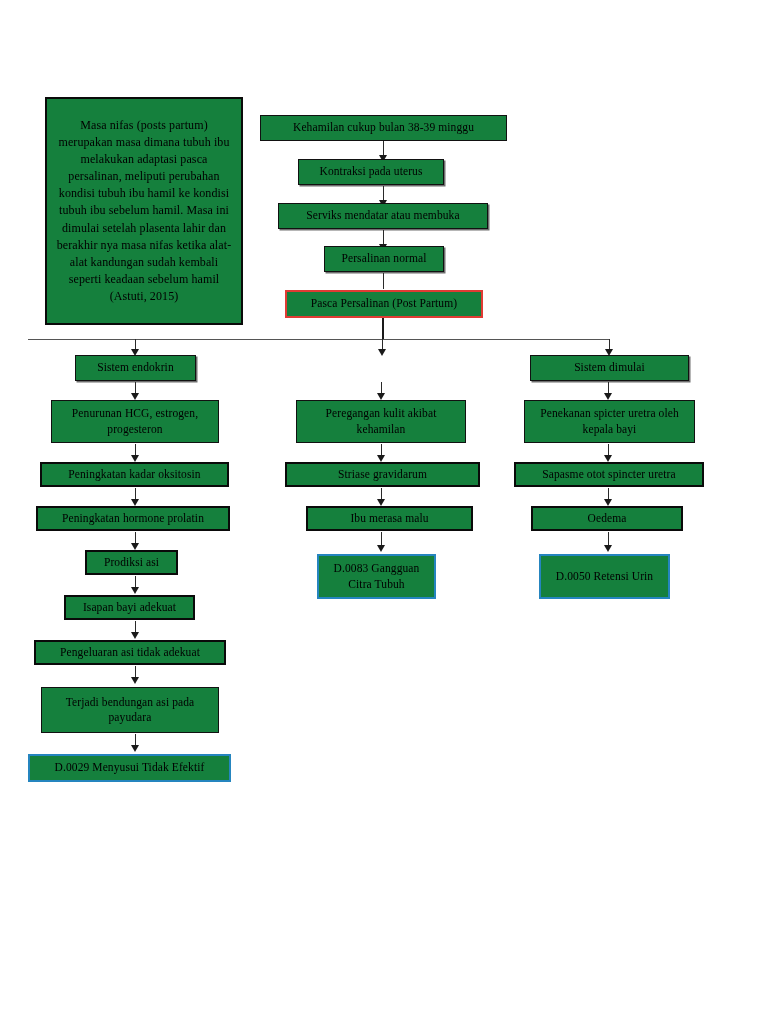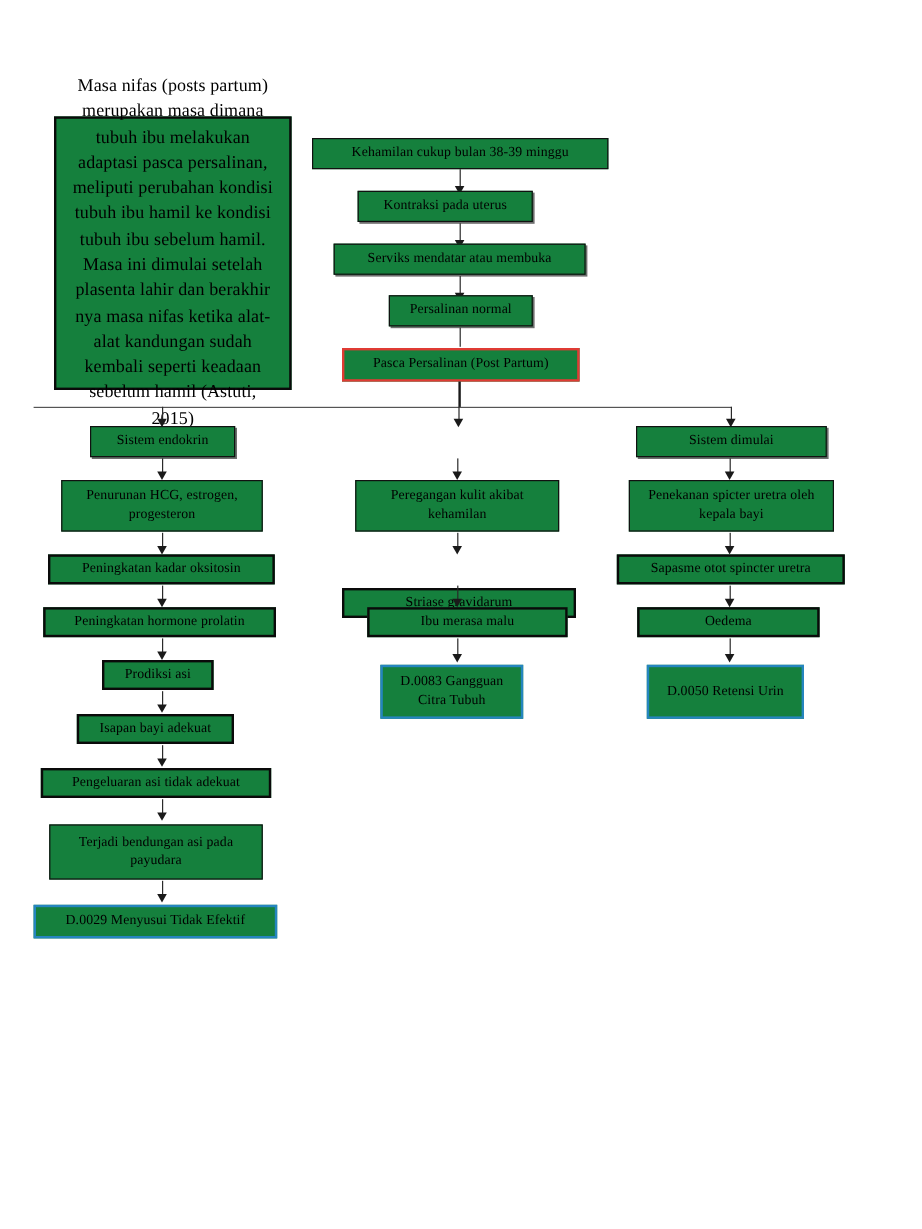--- a/index.html
+++ b/index.html
@@ -42,21 +42,21 @@
   .node.shadowed {
     box-shadow: 1.5px 1.5px 0 0 #6e6e6e;
   }
   .node.red {
     border: 2px solid #e03b34;
   }
   .node.blue {
     border: 2px solid #2585bf;
   }
   .node.para {
-    font-size: 15px;
+    font-size: 12px;
     line-height: 1.42;
     padding: 22px 8px;
     align-items: center;
   }
 
   
   .vline {
     position: absolute;
     width: 1px;
     background: #2a2a2a;
@@ -180,21 +180,21 @@
 
   <div class="vline" style="left:381px; top:382px; height:13px;"></div>
   <div class="arrowhead" style="left:377px; top:393px;"></div>
 
   <div class="node" style="left:296px; top:400px; width:170px; height:43px;">
     <span>Peregangan kulit akibat kehamilan</span>
   </div>
   <div class="vline" style="left:381px; top:444px; height:13px;"></div>
   <div class="arrowhead" style="left:377px; top:455px;"></div>
 
-  <div class="node thick" style="left:285px; top:462px; width:195px; height:25px;margin-top:28px;">
+  <div class="node thick" style="left:285px; top:462px; width:195px; height:25px;">
     <span>Striase gravidarum</span>
   </div>
   <div class="vline" style="left:381px; top:488px; height:13px;"></div>
   <div class="arrowhead" style="left:377px; top:499px;"></div>
 
   <div class="node thick" style="left:306px; top:506px; width:167px; height:25px;">
     <span>Ibu merasa malu</span>
   </div>
   <div class="vline" style="left:381px; top:532px; height:15px;"></div>
   <div class="arrowhead" style="left:377px; top:545px;"></div>

